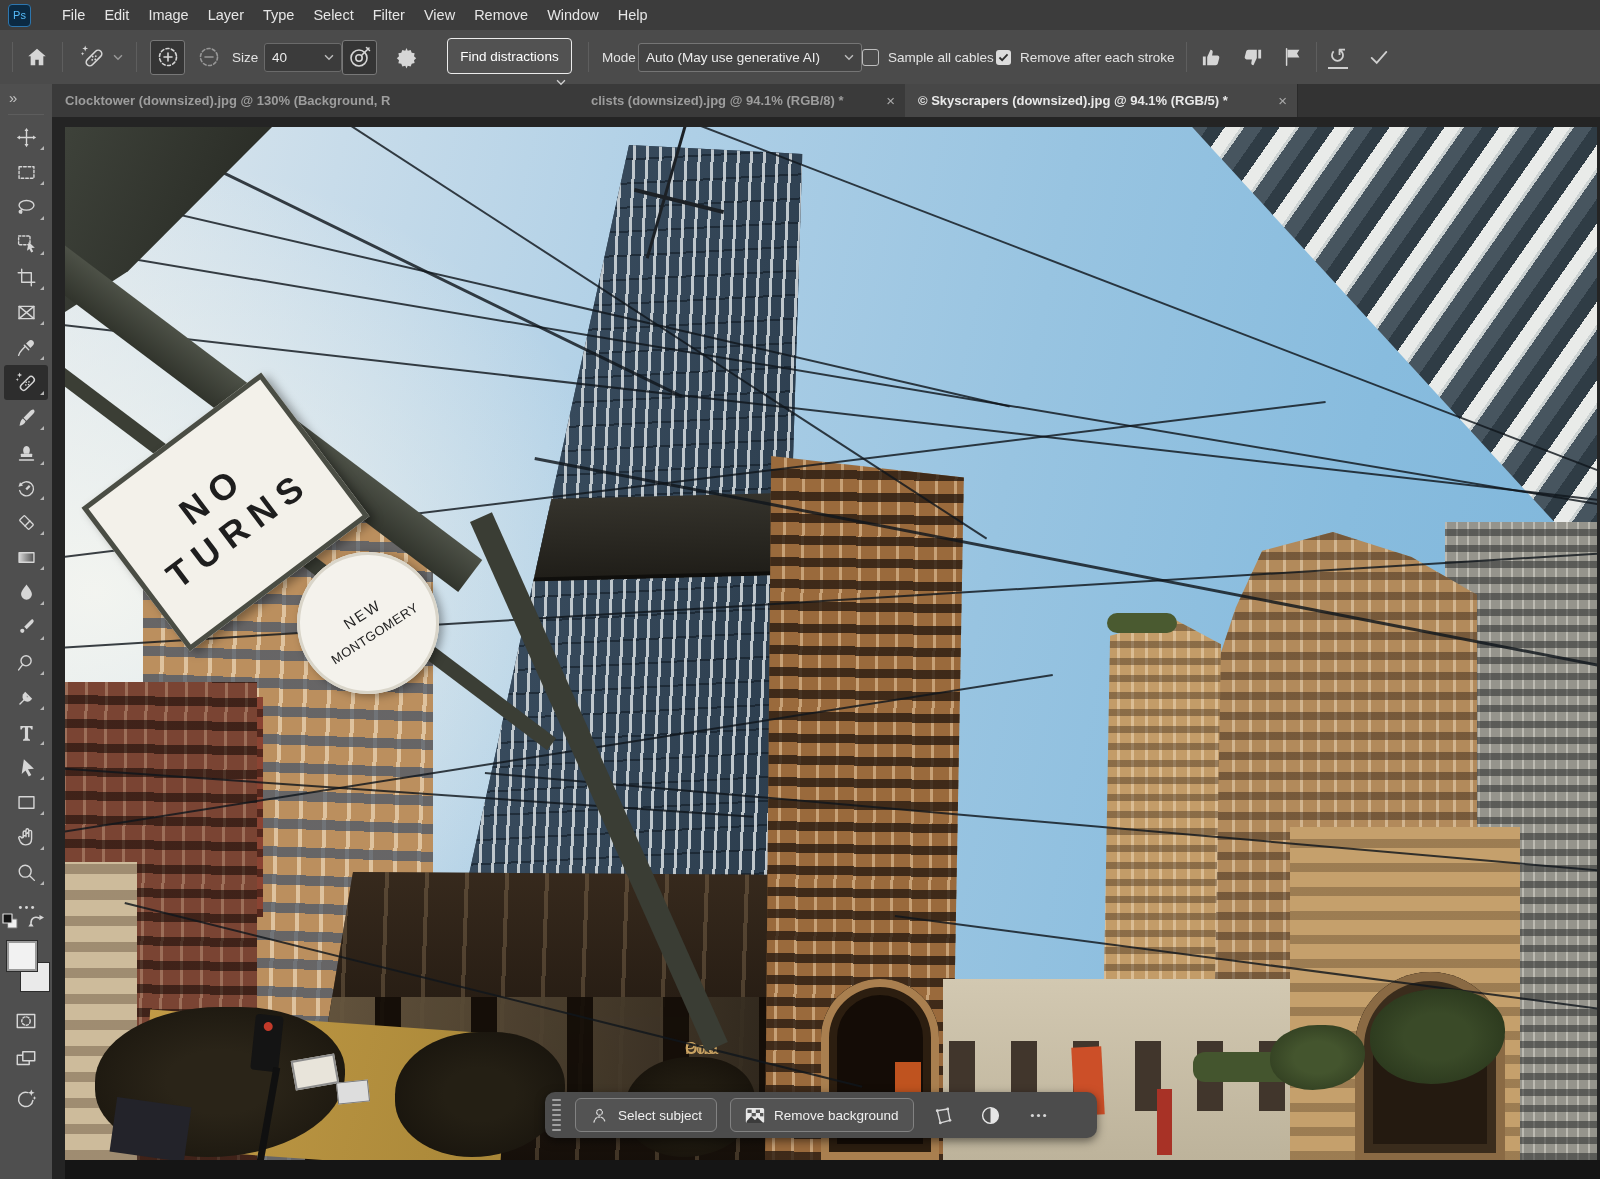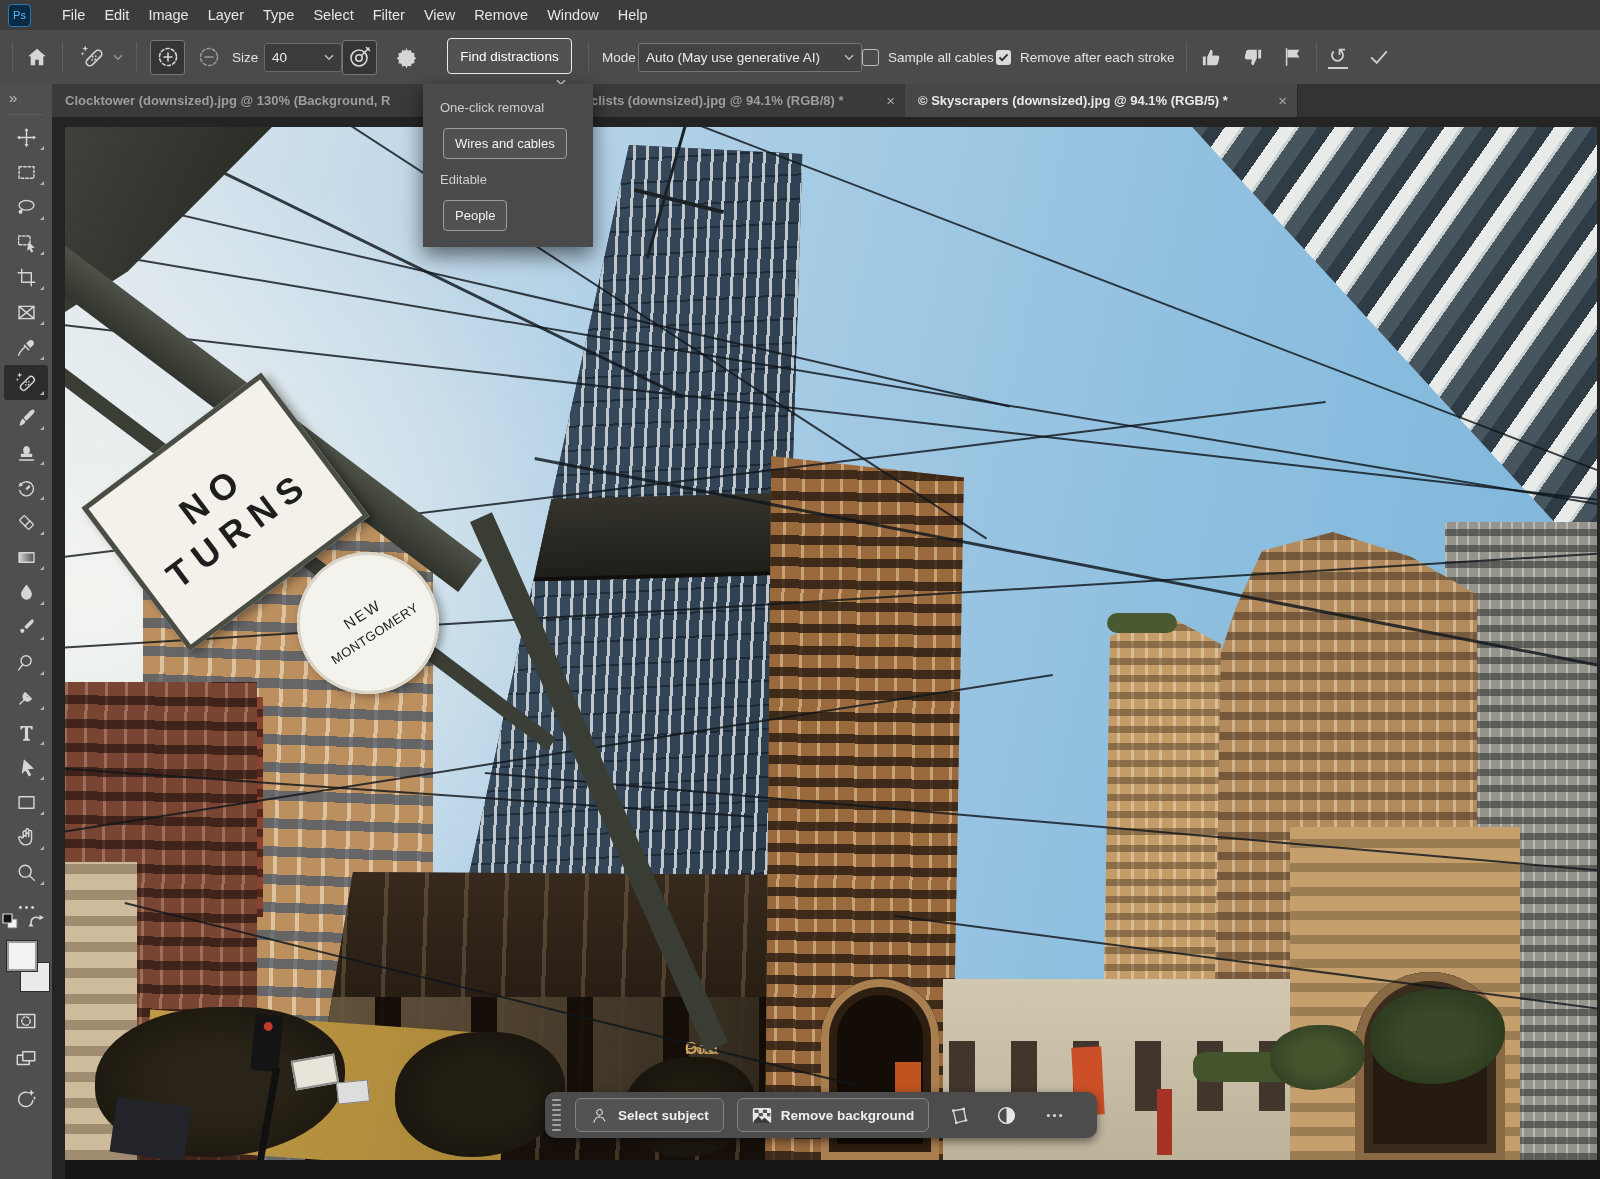--- a/index.html
+++ b/index.html
@@ -193,21 +193,21 @@
   .dmenu .hdr{position:absolute;left:17px;font-size:13px;color:#cfcfcf;white-space:nowrap;}
   .dmenu .dbtn{position:absolute;left:20px;height:29px;border:1px solid #9c9c9c;border-radius:4px;
     background:#515151;color:#f2f2f2;font-size:13px;display:flex;align-items:center;justify-content:center;
     white-space:nowrap;padding:0 11px;}
   
   .taskbar{position:absolute;left:545px;top:1092px;width:552px;height:46px;background:#4c4c4c;
     border-radius:10px;z-index:40;box-shadow:0 3px 10px rgba(0,0,0,.5);display:flex;align-items:center;}
   .grip{width:10px;margin-left:7px;display:flex;flex-direction:column;gap:3px;}
   .grip i{display:block;width:9px;height:2px;background:#a0a0a0;border-radius:1px;}
   .tb-btn{height:32px;border:1px solid #828282;border-radius:6px;background:#535353;color:#efefef;
-    font-size:13.5px;display:flex;align-items:center;gap:9px;padding:0 14px;margin-left:13px;font-weight:bold;}
+    font-size:13.5px;display:flex;align-items:center;gap:9px;padding:0 14px;margin-left:13px;}
   .tb-ic{width:38px;height:32px;display:flex;align-items:center;justify-content:center;margin-left:10px;}
 </style>
 </head>
 <body>
 
 <div id="app">
 
   <div class="menubar">
     <div class="ps-logo">Ps</div>
     <span class="menu-item">File</span>
@@ -618,26 +618,20 @@
       <div class="w w9"></div>
       <div class="w w10"></div>
       <div class="w w11"></div>
       <div class="w w12"></div>
       <div class="w w13"></div>
       <div class="w w14"></div>
     </div>
     <div class="bottom-shade"></div>
   </div>
 
-  <div class="dmenu">
-    <div class="hdr" style="top:16px">One-click removal</div>
-    <div class="dbtn" style="top:44px">Wires and cables</div>
-    <div class="hdr" style="top:88px">Editable</div>
-    <div class="dbtn" style="top:116px">People</div>
-  </div>
 
   <div class="taskbar">
     <div class="grip">
         <i></i>
         <i></i>
         <i></i>
         <i></i>
         <i></i>
         <i></i>
         <i></i>

